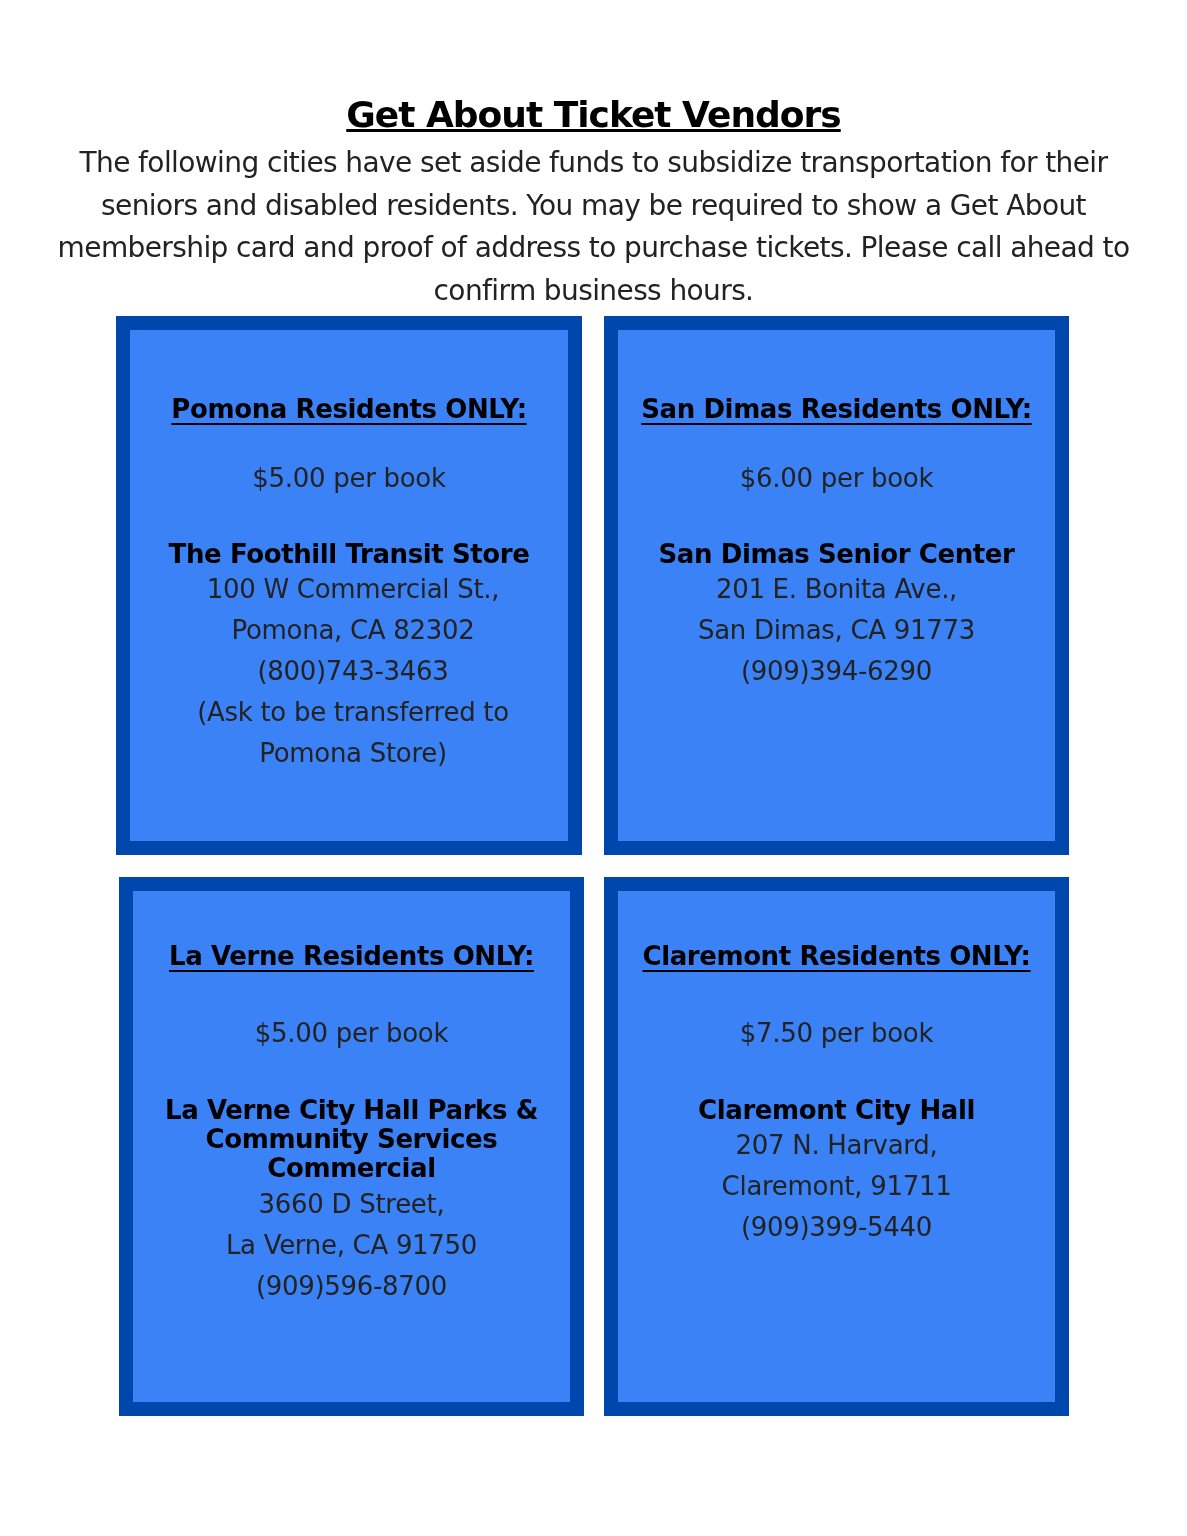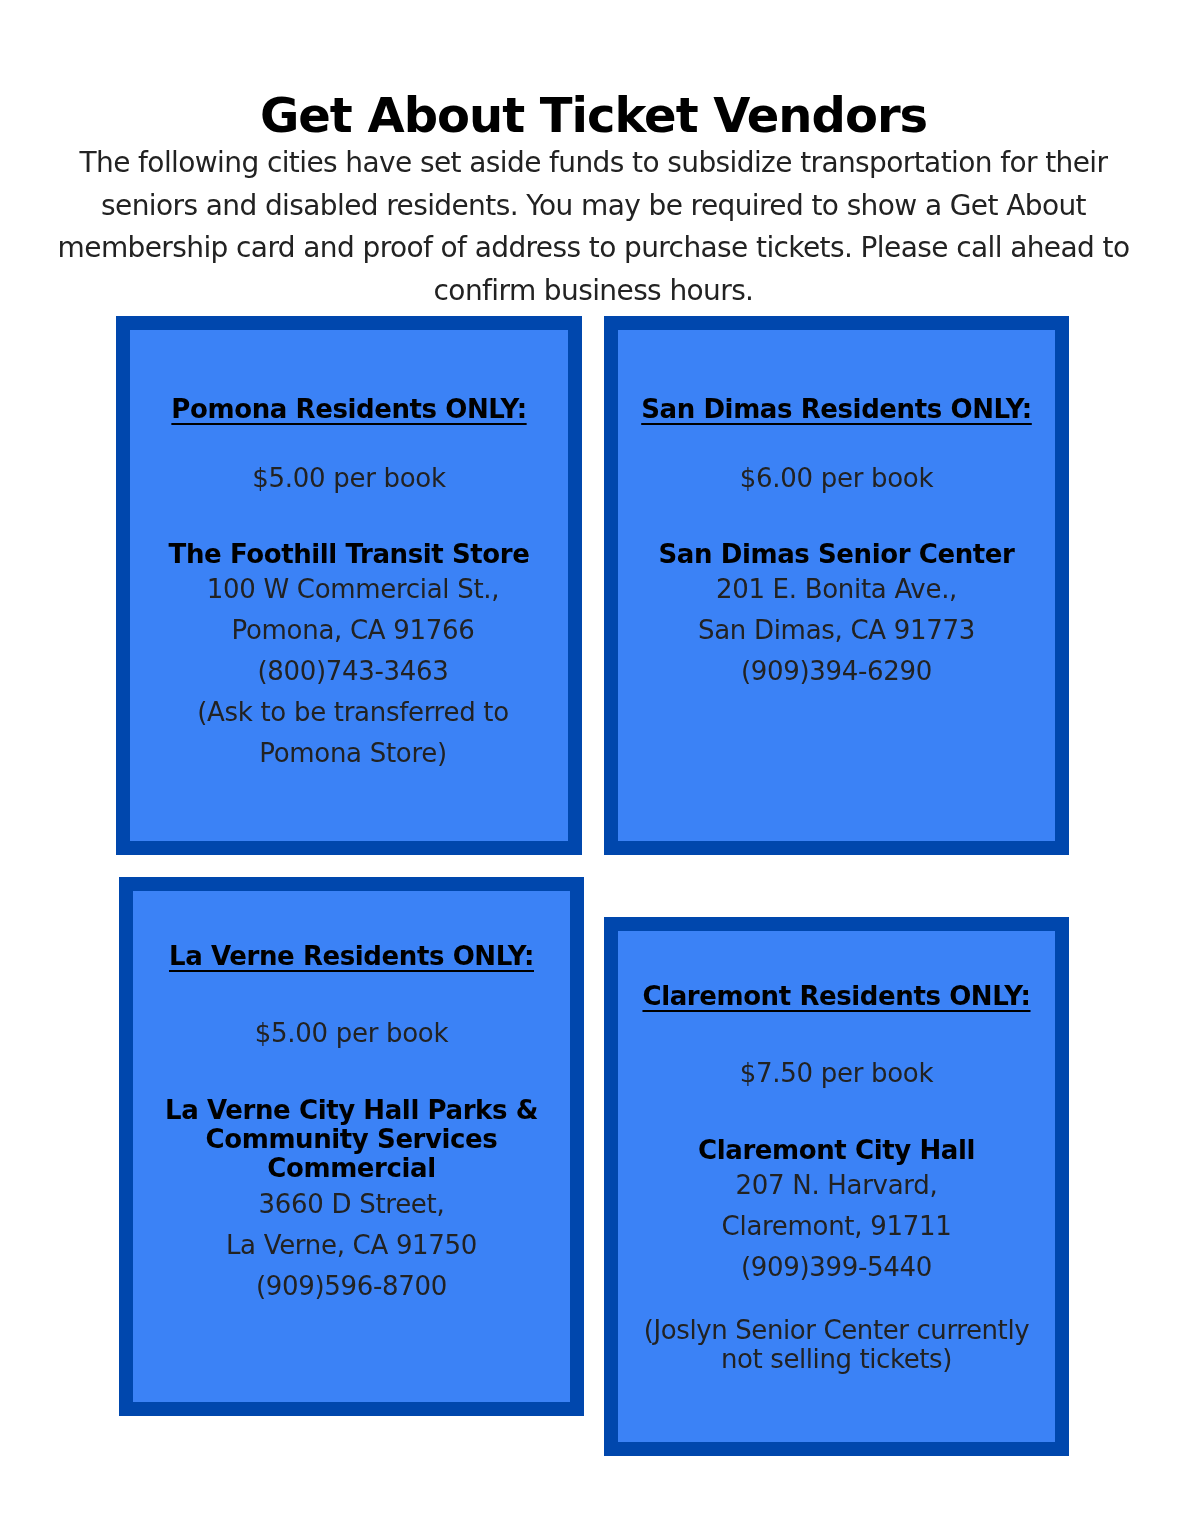--- a/index.html
+++ b/index.html
@@ -1,17 +1,17 @@
 <!DOCTYPE html>
 <html><head>
 <meta charset="utf-8">
 <style>
   html, body { margin:0; padding:0; background:#ffffff; }
   body { width:1187px; height:1536px; position:relative; overflow:hidden; font-family:"DejaVu Sans", sans-serif; color:#000; }
-  .title { position:absolute; left:0; width:1187px; top:86px; text-align:center; font-family:"DejaVu Sans", sans-serif; font-weight:bold; font-size:48px; letter-spacing:-1px; line-height:58px; margin:0; }
+  .title { position:absolute; left:0; width:1187px; top:86px; text-align:center; font-family:"DejaVu Sans", sans-serif; font-weight:bold; font-size:36px; letter-spacing:-1px; line-height:58px; margin:0;text-decoration:underline; }
   .intro { position:absolute; left:50px; width:1087px; top:142px; text-align:center; font-family:"DejaVu Sans", sans-serif; font-size:28px; line-height:42.5px; font-weight:normal; color:#222; letter-spacing:-0.6px; margin:0; }
   .box { position:absolute; box-sizing:border-box; border:14px solid #0047ad; background:#3b82f6; text-align:center; }
   .box .heading { position:absolute; left:0; right:0; text-align:center; font-weight:bold; font-size:26px; text-decoration:underline; text-decoration-thickness:2px; text-underline-offset:5px; letter-spacing:-0.4px; white-space:nowrap; }
   .box .price { position:absolute; left:0; right:0; font-size:26px; color:#222; letter-spacing:-0.3px; }
   .box .vendor { position:absolute; left:0; right:0; font-weight:bold; font-size:26px; line-height:29px; letter-spacing:-0.4px; }
   .box .line { display:block; font-size:26px; line-height:41px; color:#222; letter-spacing:-0.3px; }
   .box .details { position:absolute; left:0; right:0; }
   .box .note { position:absolute; left:0; right:0; font-size:26px; line-height:29px; color:#222; letter-spacing:-0.4px; }
 </style>
 </head>
@@ -19,21 +19,21 @@
 
 <h1 class="title">Get About Ticket Vendors</h1>
 <p class="intro">The following cities have set aside funds to subsidize transportation for their seniors and disabled residents. You may be required to show a Get About membership card and proof of address to purchase tickets. Please call ahead to confirm business hours.</p>
 
 <div class="box" style="left:116px; top:316px; width:466px; height:539px;">
   <div class="heading" style="top:64px;">Pomona Residents ONLY:</div>
   <div class="price" style="top:133px;">$5.00 per book</div>
   <div class="vendor" style="top:210px;">The Foothill Transit Store</div>
   <div class="details" style="top:239px;padding-left:8px;">
     <span class="line">100 W Commercial St.,</span>
-    <span class="line">Pomona, CA 91766</span>
+    <span class="line">Pomona, CA 82302</span>
     <span class="line">(800)743-3463</span>
     <span class="line">(Ask to be transferred to</span>
     <span class="line">Pomona Store)</span>
   </div>
 </div>
 
 <div class="box" style="left:604px; top:316px; width:465px; height:539px;">
   <div class="heading" style="top:64px;text-decoration:underline;">San Dimas Residents ONLY:</div>
   <div class="price" style="top:133px;">$6.00 per book</div>
   <div class="vendor" style="top:210px;">San Dimas Senior Center</div>
@@ -52,26 +52,22 @@
     <span style="display:block">Community Services</span>
     <span style="display:block">Commercial</span>
   </div>
   <div class="details" style="top:293px;">
     <span class="line">3660 D Street,</span>
     <span class="line">La Verne, CA 91750</span>
     <span class="line">(909)596-8700</span>
   </div>
 </div>
 
-<div class="box" style="left:604px; top:877px; width:465px; height:539px;margin-top:40px;">
+<div class="box" style="left:604px; top:877px; width:465px; height:539px;">
   <div class="heading" style="top:50px;">Claremont Residents ONLY:</div>
   <div class="price" style="top:127px;">$7.50 per book</div>
   <div class="vendor" style="top:205px;">Claremont City Hall</div>
   <div class="details" style="top:234px;">
     <span class="line">207 N. Harvard,</span>
     <span class="line">Claremont, 91711</span>
     <span class="line">(909)399-5440</span>
   </div>
-  <div class="note" style="top:385px;">
-    <span style="display:block">(Joslyn Senior Center currently</span>
-    <span style="display:block">not selling tickets)</span>
-  </div>
 </div>
 
 </body></html>

